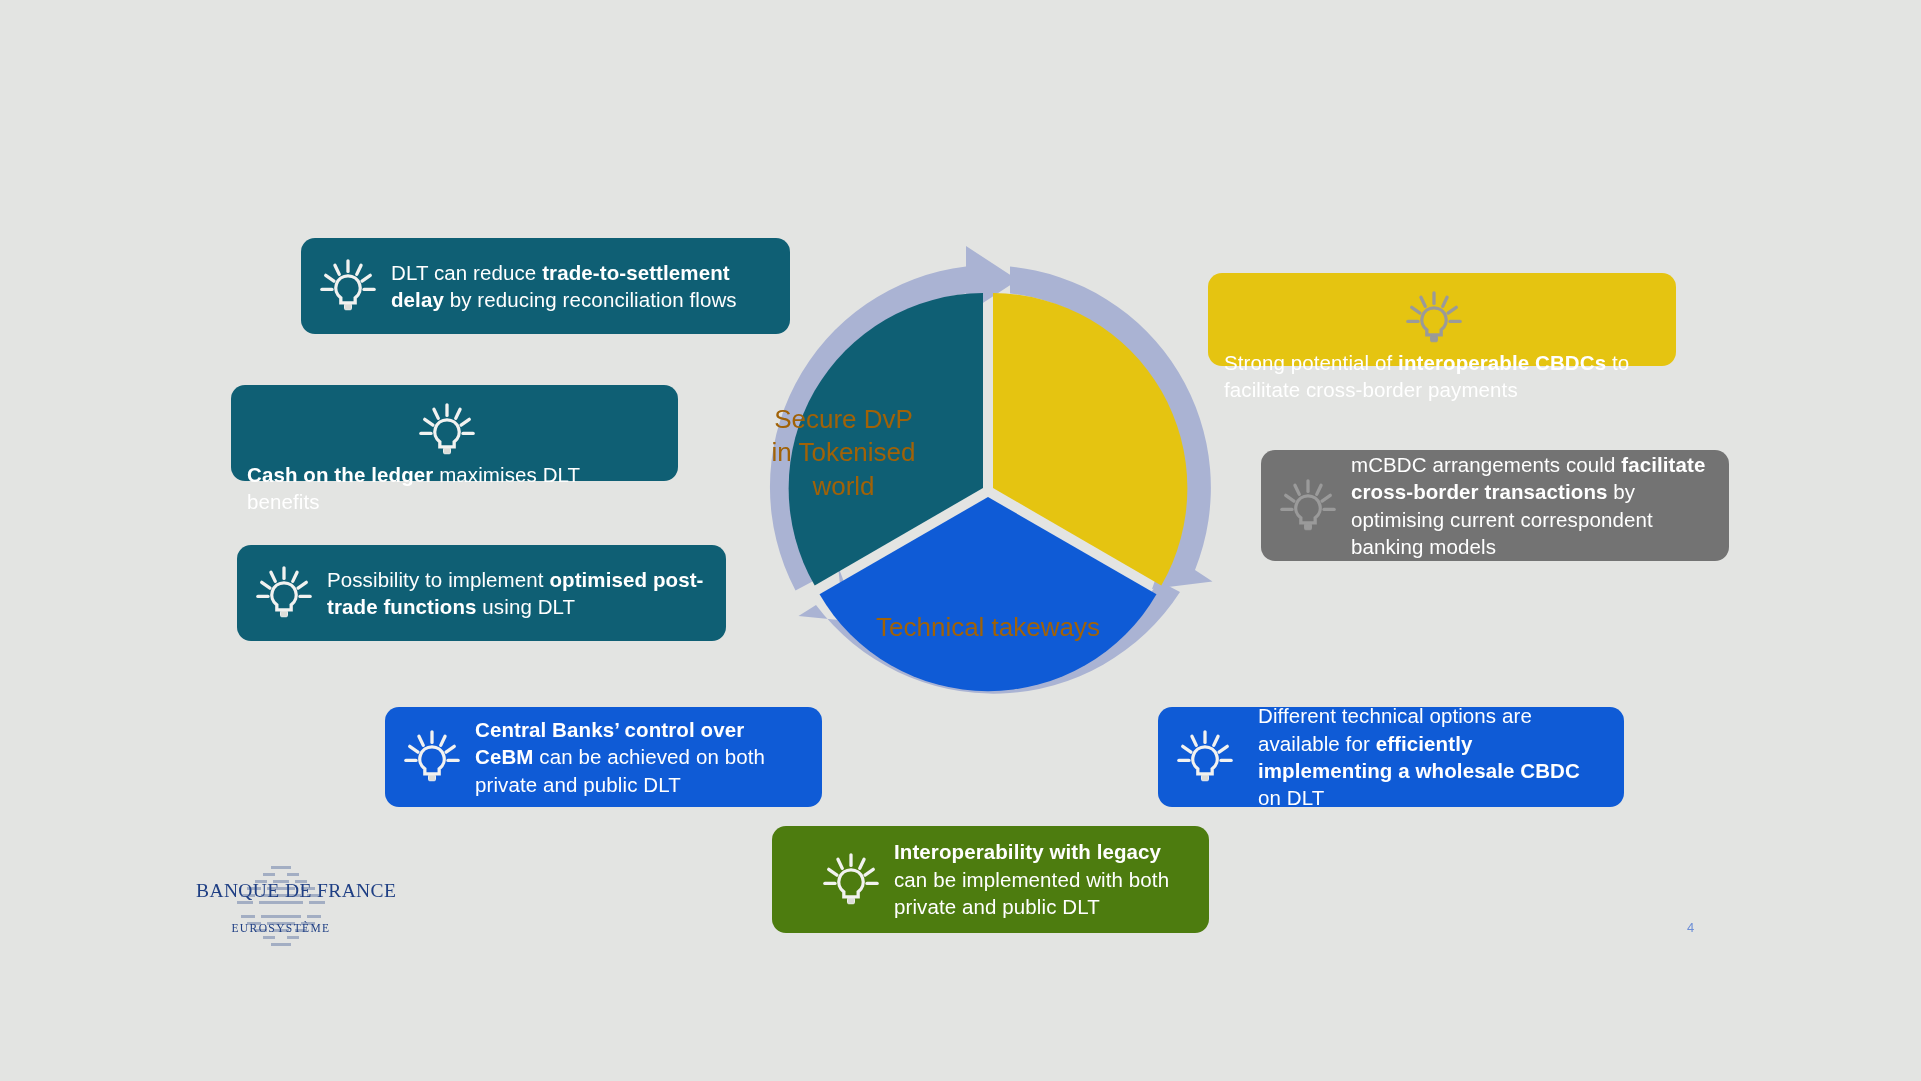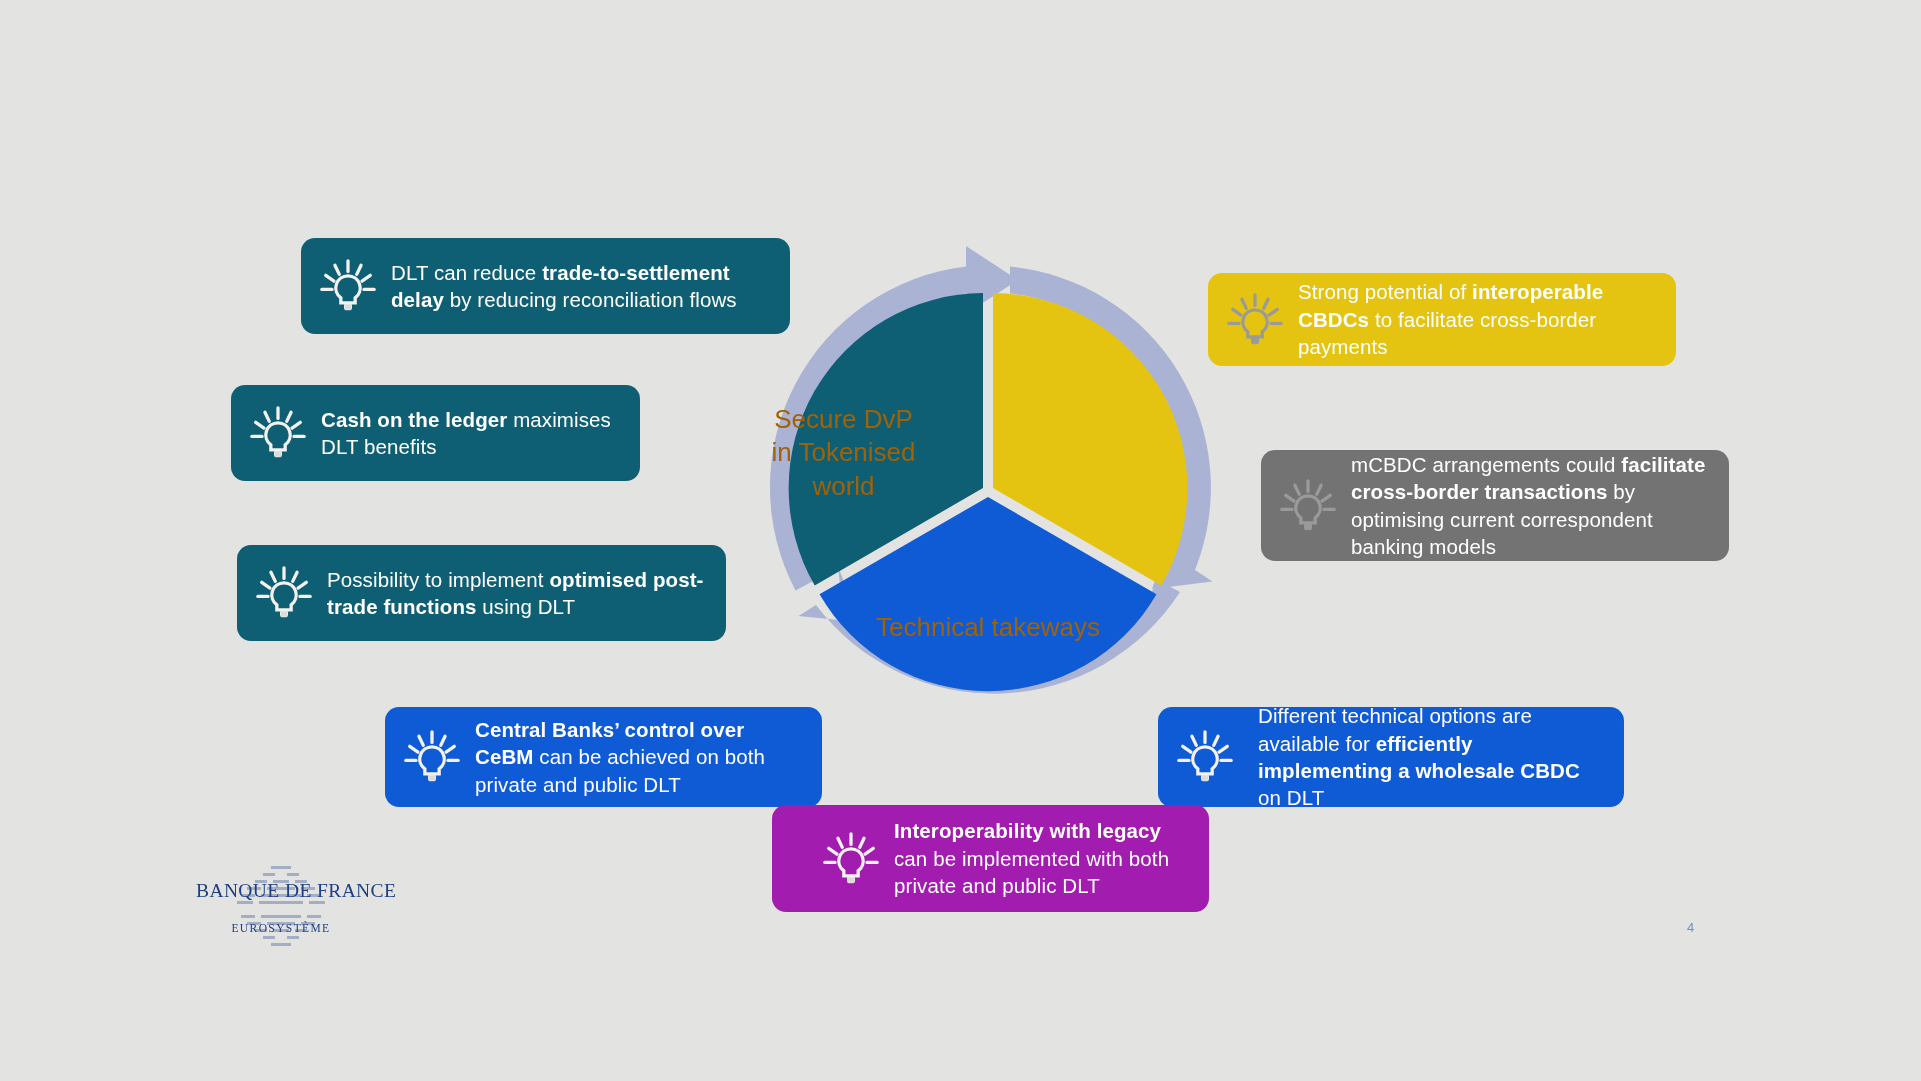--- a/index.html
+++ b/index.html
@@ -178,21 +178,21 @@
           <line x1="5" y1="35.5" x2="15.5" y2="35.5"></line>
           <line x1="59" y1="35.5" x2="48.5" y2="35.5"></line>
         </g>
         <path d="M32 21.5 a12.6 12.6 0 0 0 -7.4 22.8 v5.1 h14.8 v-5.1 A12.6 12.6 0 0 0 32 21.5 z" fill="none" stroke-width="3.4"></path>
         <rect class="base" x="28.4" y="50.5" width="7.2" height="6" rx="1.2" stroke="none"></rect>
       </svg>
     </span>
     <span class="ctext"><span>DLT can reduce </span><b>trade-to-settlement delay</b><span> by reducing reconciliation flows</span></span>
   </div>
 
-  <div class="callout c-teal" style="left: 231px; top: 385px; width: 409px; height: 96px; background: rgb(15, 95, 116);">
+  <div class="callout c-teal" style="left: 231px; top: 385px; width: 447px; height: 96px; background: rgb(15, 95, 116); flex-direction: column;">
     <span class="bulb">
       <svg viewBox="0 0 64 64" width="62" height="62">
         <g stroke-width="3.4" stroke-linecap="round" fill="none">
           <line x1="32" y1="6" x2="32" y2="17"></line>
           <line x1="18.5" y1="10.5" x2="23" y2="20"></line>
           <line x1="45.5" y1="10.5" x2="41" y2="20"></line>
           <line x1="9" y1="21" x2="17.5" y2="27"></line>
           <line x1="55" y1="21" x2="46.5" y2="27"></line>
           <line x1="5" y1="35.5" x2="15.5" y2="35.5"></line>
           <line x1="59" y1="35.5" x2="48.5" y2="35.5"></line>
@@ -216,21 +216,21 @@
           <line x1="5" y1="35.5" x2="15.5" y2="35.5"></line>
           <line x1="59" y1="35.5" x2="48.5" y2="35.5"></line>
         </g>
         <path d="M32 21.5 a12.6 12.6 0 0 0 -7.4 22.8 v5.1 h14.8 v-5.1 A12.6 12.6 0 0 0 32 21.5 z" fill="none" stroke-width="3.4"></path>
         <rect class="base" x="28.4" y="50.5" width="7.2" height="6" rx="1.2" stroke="none"></rect>
       </svg>
     </span>
     <span class="ctext"><span>Possibility to implement </span><b>optimised post-trade functions</b><span> using DLT</span></span>
   </div>
 
-  <div class="callout c-yellow" style="left: 1208px; top: 273px; width: 468px; height: 93px; background: rgb(229, 196, 17);">
+  <div class="callout c-yellow" style="left: 1208px; top: 273px; width: 468px; height: 93px; background: rgb(229, 196, 17); flex-direction: column;">
     <span class="bulb">
       <svg viewBox="0 0 64 64" width="62" height="62">
         <g stroke-width="3.4" stroke-linecap="round" fill="none">
           <line x1="32" y1="6" x2="32" y2="17"></line>
           <line x1="18.5" y1="10.5" x2="23" y2="20"></line>
           <line x1="45.5" y1="10.5" x2="41" y2="20"></line>
           <line x1="9" y1="21" x2="17.5" y2="27"></line>
           <line x1="55" y1="21" x2="46.5" y2="27"></line>
           <line x1="5" y1="35.5" x2="15.5" y2="35.5"></line>
           <line x1="59" y1="35.5" x2="48.5" y2="35.5"></line>
@@ -292,21 +292,21 @@
           <line x1="5" y1="35.5" x2="15.5" y2="35.5"></line>
           <line x1="59" y1="35.5" x2="48.5" y2="35.5"></line>
         </g>
         <path d="M32 21.5 a12.6 12.6 0 0 0 -7.4 22.8 v5.1 h14.8 v-5.1 A12.6 12.6 0 0 0 32 21.5 z" fill="none" stroke-width="3.4"></path>
         <rect class="base" x="28.4" y="50.5" width="7.2" height="6" rx="1.2" stroke="none"></rect>
       </svg>
     </span>
     <span class="ctext"><span>Different technical options are available for </span><b>efficiently implementing a wholesale CBDC</b><span> on DLT</span></span>
   </div>
 
-  <div class="callout c-blue" style="left: 772px; top: 805px; width: 437px; height: 107px; background: #a21caf; padding-left: 48px;">
+  <div class="callout c-blue" style="left: 772px; top: 826px; width: 437px; height: 107px; background: #4d7c0f; padding-left: 48px;">
     <span class="bulb">
       <svg viewBox="0 0 64 64" width="62" height="62">
         <g stroke-width="3.4" stroke-linecap="round" fill="none">
           <line x1="32" y1="6" x2="32" y2="17"></line>
           <line x1="18.5" y1="10.5" x2="23" y2="20"></line>
           <line x1="45.5" y1="10.5" x2="41" y2="20"></line>
           <line x1="9" y1="21" x2="17.5" y2="27"></line>
           <line x1="55" y1="21" x2="46.5" y2="27"></line>
           <line x1="5" y1="35.5" x2="15.5" y2="35.5"></line>
           <line x1="59" y1="35.5" x2="48.5" y2="35.5"></line>

